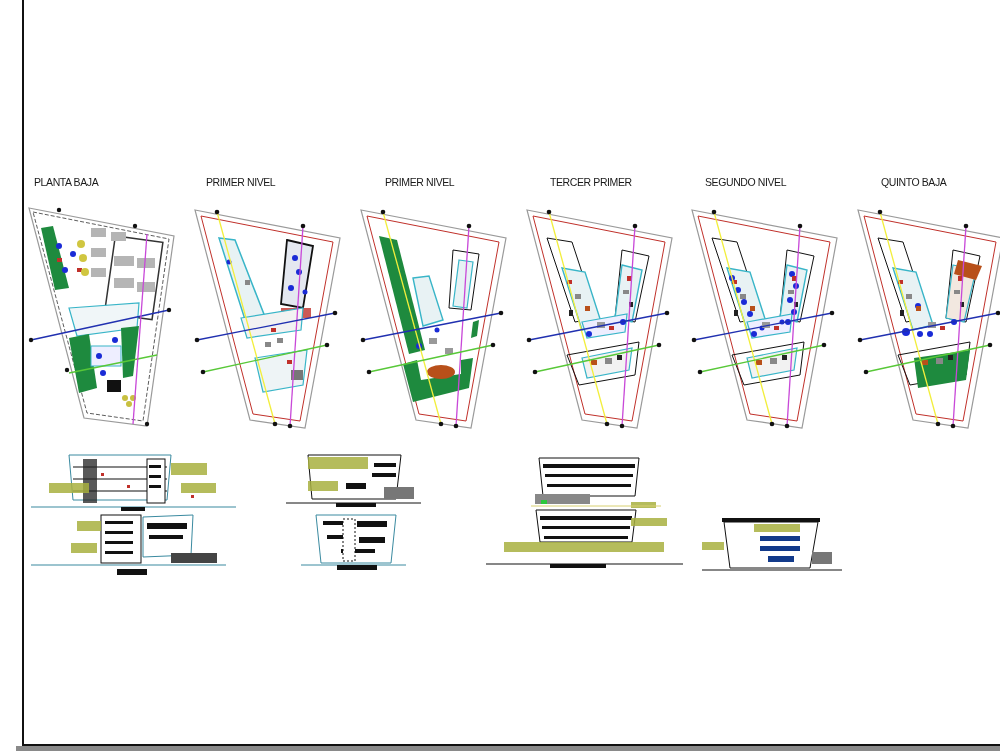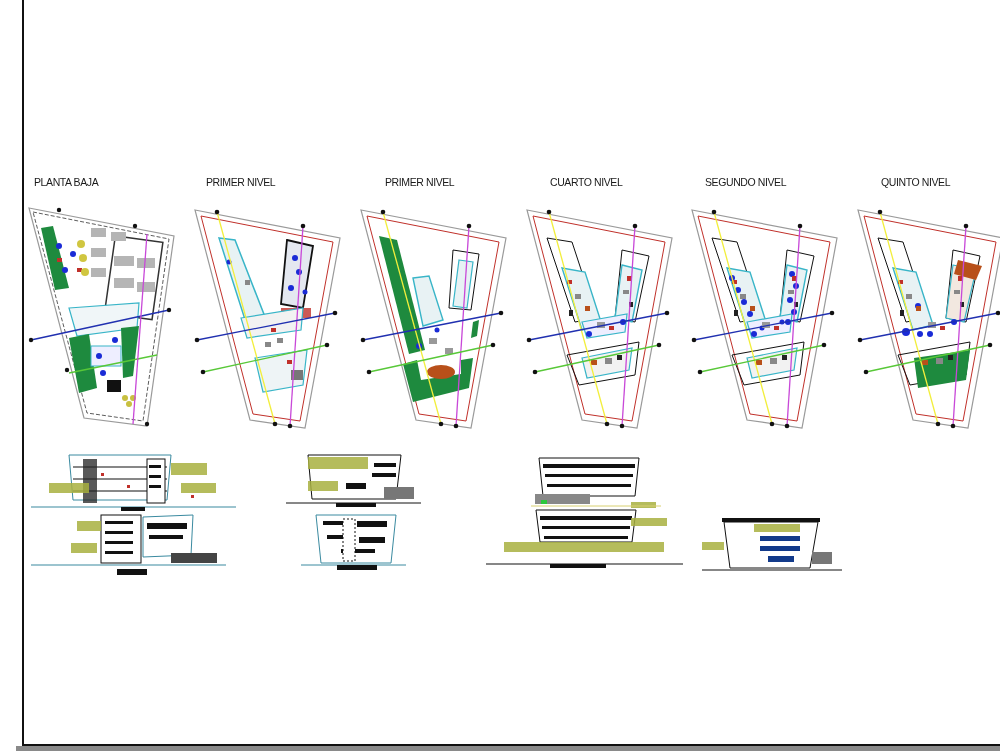--- a/index.html
+++ b/index.html
@@ -17,23 +17,23 @@
 
 <div class="sheet">
   <div class="frame-left"></div>
   <div class="frame-right"></div>
   <div class="frame-bottom"></div>
   <div class="bottom-bar"></div>
 
   <div class="plan-title" style="left:18px">PLANTA BAJA</div>
   <div class="plan-title" style="left:190px">PRIMER NIVEL</div>
   <div class="plan-title" style="left:369px">PRIMER NIVEL</div>
-  <div class="plan-title" style="left:534px">CUARTO NIVEL</div>
+  <div class="plan-title" style="left:534px">TERCER PRIMER</div>
   <div class="plan-title" style="left:689px">SEGUNDO NIVEL</div>
-  <div class="plan-title" style="left:865px">QUINTO NIVEL</div>
+  <div class="plan-title" style="left:865px">QUINTO BAJA</div>
 
   <svg class="drawing" width="1000" height="751" viewBox="0 0 1000 751">
     <defs>
 
       <g id="site">
         <polygon points="0,0 145,28 110,218 55,210" fill="none" stroke="#9a9a9a" stroke-width="1.2"></polygon>
         <polygon points="6,6 138,32 105,211 58,204" fill="none" stroke="#c0302a" stroke-width="1"></polygon>
       </g>
       <g id="axes">
         <line x1="22" y1="2" x2="80" y2="214" stroke="#f2ee3c" stroke-width="1.3"></line>

